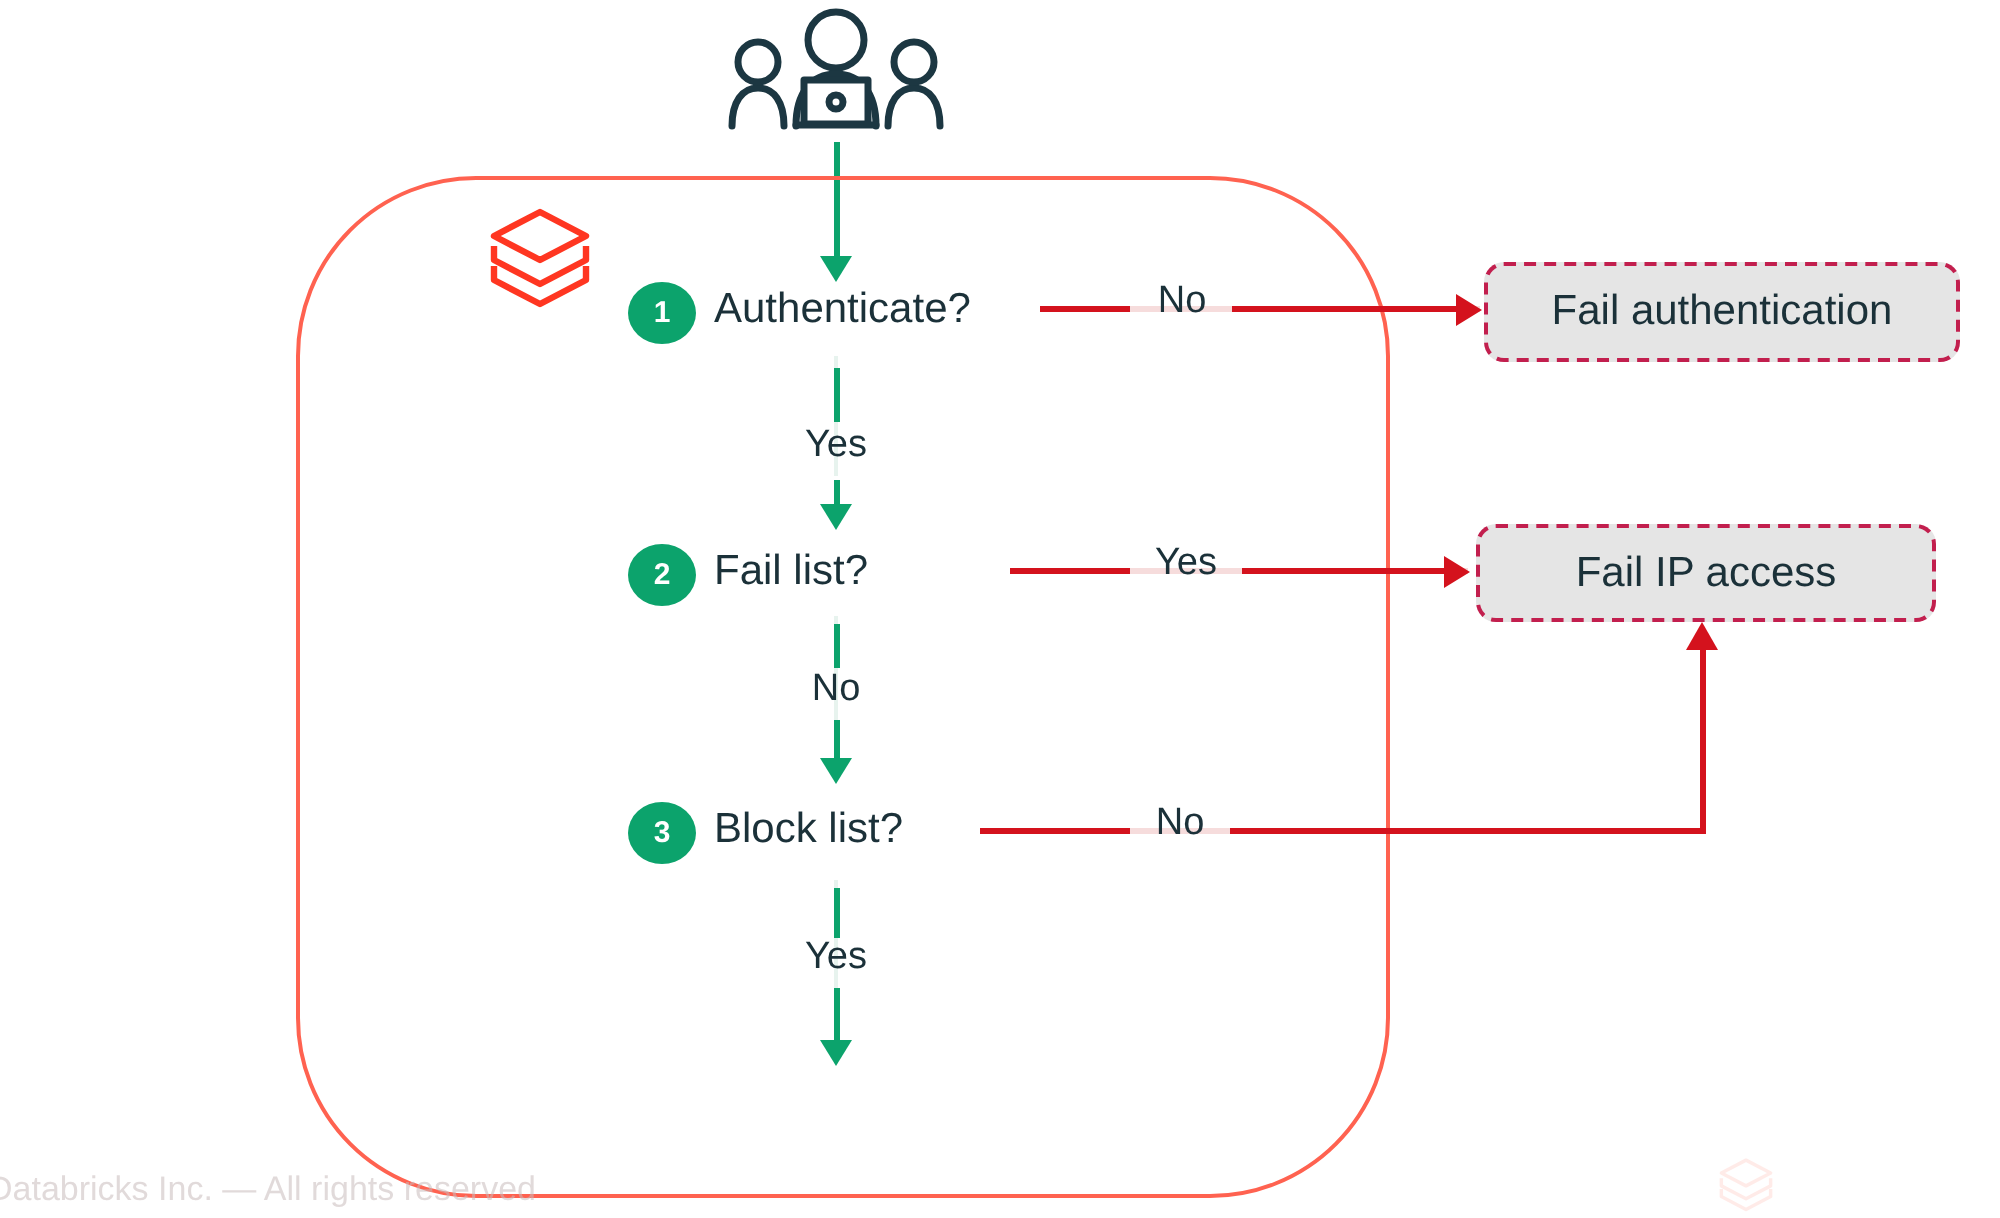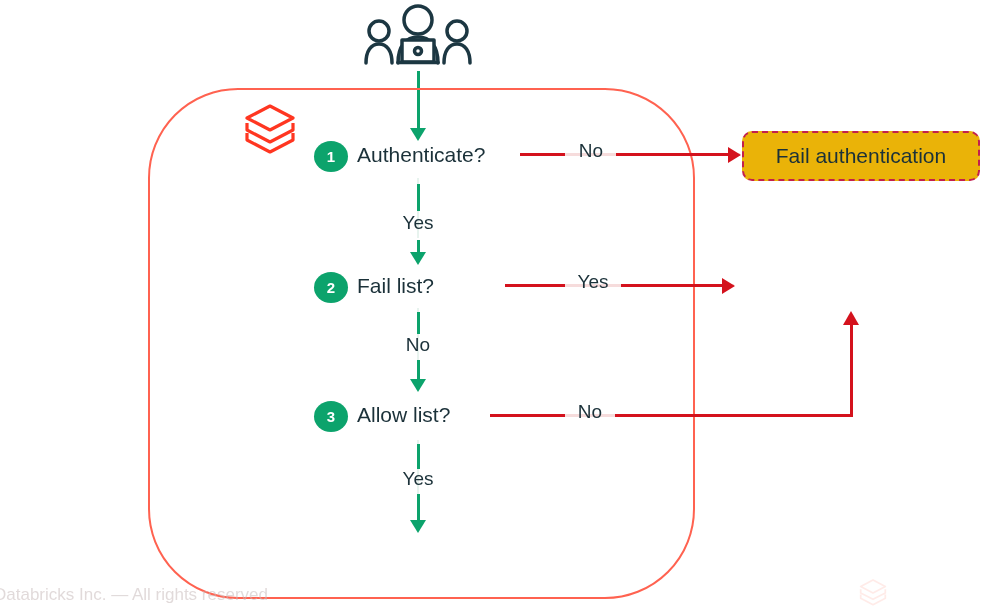--- a/index.html
+++ b/index.html
@@ -28,21 +28,21 @@
   .arrow-up{position:absolute;width:0;height:0;border-left:8px solid transparent;border-right:8px solid transparent;border-bottom:14px solid #D4121D;}
   .arrow-down-green{position:absolute;width:0;height:0;border-left:8px solid transparent;border-right:8px solid transparent;border-top:13px solid #0CA36C;}
   .vred{position:absolute;width:3px;background:#D4121D;}
   
   .vfaint{position:absolute;width:2px;background:#E7F3EE;}
   .vgreen{position:absolute;width:3px;background:#0CA36C;}
   .vlbl{position:absolute;font-size:19px;color:#1B3139;text-align:center;}
   
   .fail-box{
     position:absolute;border:2px dashed #C21F4E;border-radius:10px;box-sizing:border-box;
-    display:flex;align-items:center;justify-content:center;font-size:21px;color:#1B3139;background:#eab308;
+    display:flex;align-items:center;justify-content:center;font-size:21px;color:#1B3139;background:#e5e5e5;
   }
   .allow-box{
     position:absolute;border:2px dashed #3BBF92;border-radius:10px;box-sizing:border-box;
     display:flex;align-items:center;justify-content:center;font-size:20px;color:#1B3139;background:#fff;
   }
   .watermark-text{position:absolute;left:-6px;top:585px;font-size:17px;color:rgba(201,188,188,0.55);white-space:nowrap;}
 </style>
 </head>
 <body>
 
@@ -100,31 +100,34 @@
   <div class="step-label" style="left:357px;top:274px;">Fail list?</div>
 
   <div class="h-conn" style="left:505px;top:284px;width:229px;">
     <div class="faint"></div>
     <div class="seg" style="left:0;width:60px;"></div>
     <div class="seg" style="left:116px;width:101px;"></div>
     <div class="lbl" style="left:60px;width:56px;">Yes</div>
     <div class="arrow-right" style="left:217px;top:-6.5px;"></div>
   </div>
 
+  <div class="fail-box" style="left:738px;top:262px;width:230px;height:49px;">
+    <span>Fail IP access</span>
+  </div>
 
   <div class="vfaint" style="left:417px;top:308px;height:62px;"></div>
   <div class="vgreen" style="left:417px;top:312px;height:22px;"></div>
   <div class="vlbl" style="left:395px;top:334px;width:46px;">No</div>
   <div class="vgreen" style="left:417px;top:360px;height:20px;"></div>
   <div class="arrow-down-green" style="left:410px;top:379px;"></div>
 
   <div class="step-circle" style="left:314px;top:401px;">
     <span>3</span>
   </div>
-  <div class="step-label" style="left:357px;top:403px;">Allow list?</div>
+  <div class="step-label" style="left:357px;top:403px;">Block list?</div>
 
   <div class="h-conn" style="left:490px;top:414px;width:363px;">
     <div class="faint" style="width:260px;"></div>
     <div class="seg" style="left:0;width:75px;"></div>
     <div class="seg" style="left:125px;width:238px;"></div>
     <div class="lbl" style="left:75px;width:50px;">No</div>
   </div>
   <div class="vred" style="left:850px;top:324px;height:93px;"></div>
   <div class="arrow-up" style="left:843px;top:311px;"></div>
 

